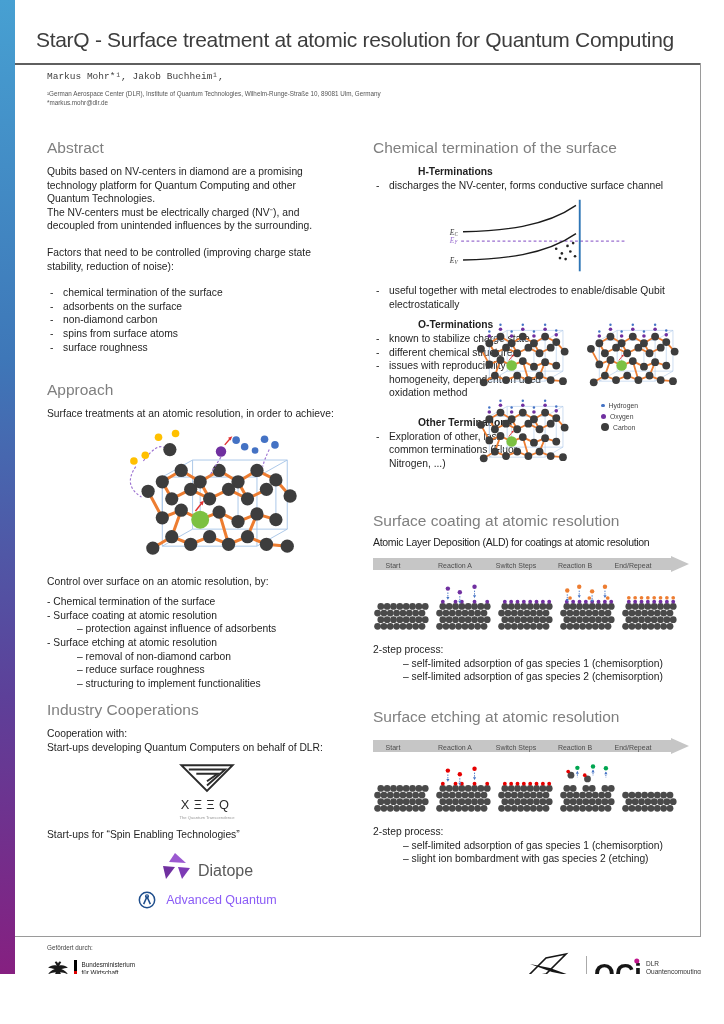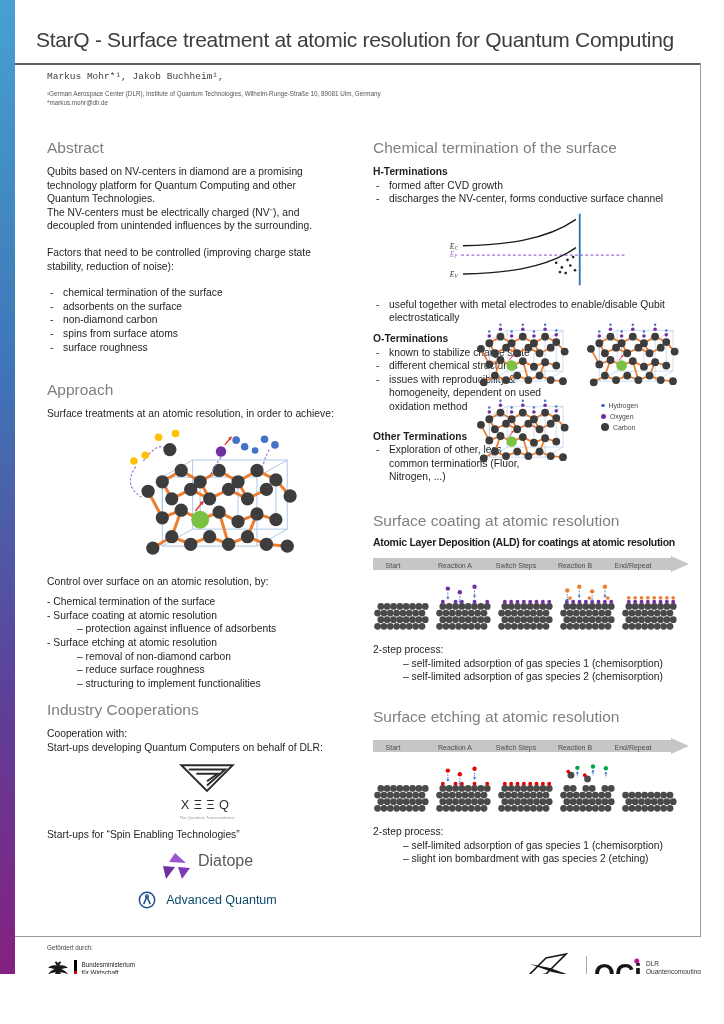--- a/index.html
+++ b/index.html
@@ -13,31 +13,31 @@
   .frame-right{position:absolute;left:700px;top:63px;height:873px;border-left:1px solid #9a9a9a;}
   .frame-bottom{position:absolute;left:15px;top:936px;width:686px;border-top:1px solid #9a9a9a;}
   
   .title{position:absolute;left:36px;top:28px;width:668px;font-size:21px;letter-spacing:-0.3px;color:#3d3d3d;}
   .authors{position:absolute;left:47px;top:71px;font-size:9.5px;color:#404040;font-family:Liberation Mono, monospace;}
   .affil{position:absolute;left:47px;top:90px;font-size:6.3px;color:#555;}
   .email{position:absolute;left:47px;top:99px;font-size:6.3px;color:#555;}
   
   .h2{font-size:15.5px;color:#7f7f7f;font-weight:400;margin:0 0 8px 0;}
   .t{font-size:10.3px;line-height:13.6px;margin:0;}
-  .bold{font-weight:700;}
+  .bold{font-weight:700;margin-left:45px;}
   .gap{height:13px;}
   .gap-s{height:7px;}
   .dl{position:relative;padding-left:16px;}
   .dl::before{content:"-";position:absolute;left:3px;}
   .subi{margin-left:30px;}
   .subi::before{content:"\2013\00a0";}
   .a0::before{content:"- ";}
   .a1{margin-left:30px;}
   .a1::before{content:"\2013\00a0";}
-  .sub-h{font-size:10.5px;font-weight:700;letter-spacing:-0.3px;line-height:14px;margin:0;}
+  .sub-h{font-size:10.5px;font-weight:400;letter-spacing:-0.3px;line-height:14px;margin:0;}
   
   .blk{position:absolute;}
   #abstract-blk{left:47px;top:139px;width:292px;}
   #approach-blk{left:47px;top:381px;width:330px;}
   #industry-blk{left:47px;top:701px;width:320px;}
   #chem-blk{left:373px;top:139px;width:324px;}
   #coating-blk{left:373px;top:512px;width:324px;}
   #etching-blk{left:373px;top:708px;width:324px;}
   .narrow{width:162px;}
   .figwrap{text-align:center;margin:4px 0;}
@@ -49,24 +49,24 @@
   .legend .row{display:flex;align-items:center;margin-bottom:3.5px;}
   .legend .dot{border-radius:50%;margin-right:4px;flex:0 0 auto;}
   .d-h{width:3.5px;height:3.5px;background:#4472c4;}
   .d-o{width:5px;height:5px;background:#7030a0;}
   .d-c{width:8px;height:8px;background:#3d3d3d;}
   
   .panels{display:flex;gap:5px;margin-top:6px;}
   .panels svg{flex:0 0 auto;}
   
   .xeedq{margin:8px auto 4px auto;display:block;}
-  .diatope{display:flex;align-items:flex-start;justify-content:center;margin:10px 0 2px 0;gap:7px;}
+  .diatope{display:flex;align-items:flex-end;justify-content:center;margin:10px 0 2px 0;gap:7px;}
   .diatope-label{font-size:16px;color:#595959;}
   .advq{display:flex;align-items:center;justify-content:center;margin:10px 0 0 0;gap:9px;}
-  .advq-label{font-size:12.5px;color:#0c4a6e;text-align:right;}
+  .advq-label{font-size:12.5px;color:#8b5cf6;text-align:right;}
   
   .funded{position:absolute;left:47px;top:944px;font-size:6.3px;color:#444;}
   .ministry{position:absolute;left:47px;top:960px;display:flex;align-items:flex-start;}
   .flagbar{width:2.5px;height:33px;margin:0 5px 0 5px;display:flex;flex-direction:column;}
   .flagbar div{flex:1;}
   .fb-k{background:#000;}
   .fb-r{background:#dd0000;}
   .fb-g{background:#ffcc00;}
   .ministry-text{font-size:6.3px;line-height:7.6px;color:#222;padding-top:1px;}
   .bundestag{position:absolute;left:47px;top:1000px;font-size:6.3px;line-height:7.6px;color:#444;}
@@ -249,21 +249,20 @@
         <path d="M-4,5 L0,-4 L4,5" fill="none" stroke="#1f4e8c" stroke-width="1.8"></path>
         <circle cx="0" cy="-4.5" r="1.8" fill="none" stroke="#1f4e8c" stroke-width="1.4"></circle>
       </svg>
       <span class="advq-label">Advanced Quantum</span>
     </div>
   </div>
 
   <div class="blk" id="chem-blk">
     <div class="h2">Chemical termination of the surface</div>
     <p class="t bold">H-Terminations</p>
-    <div class="t dl">formed after CVD growth</div>
     <div class="t dl">discharges the NV-center, forms conductive surface channel</div>
     <div class="figwrap">
       <svg width="205" height="80" viewBox="0 0 210 85">
         <path d="M28,38 C70,37 115,33 148,10" stroke="#1a1a1a" stroke-width="1.4" fill="none"></path>
         <path d="M26,48 L200,48" stroke="#9a6fd0" stroke-width="1.3" stroke-dasharray="3,2.5" fill="none"></path>
         <path d="M28,68 C70,67 115,63 148,40" stroke="#1a1a1a" stroke-width="1.4" fill="none"></path>
         <path d="M152,4 L152,80" stroke="#2e75b6" stroke-width="2" fill="none"></path>
         <g fill="#222">
           <circle cx="127" cy="56" r="1.4"></circle>
             <circle cx="133" cy="61" r="1.4"></circle>

